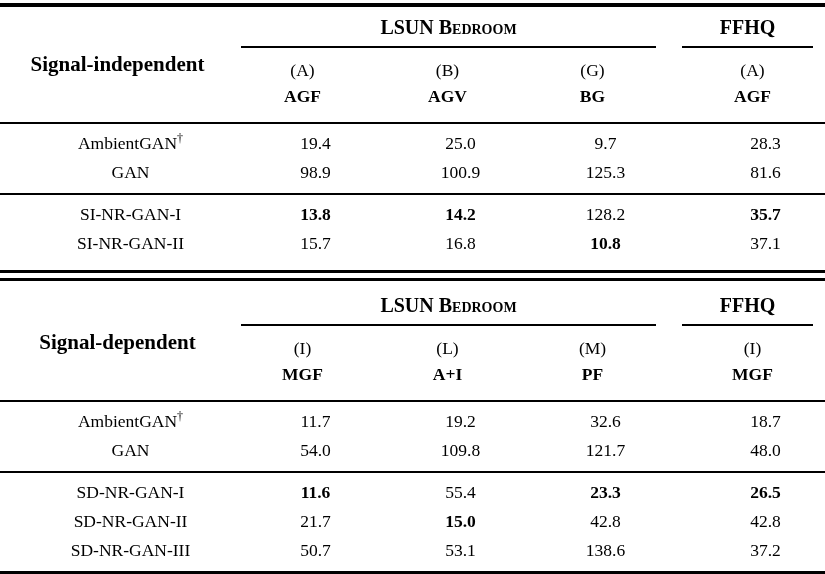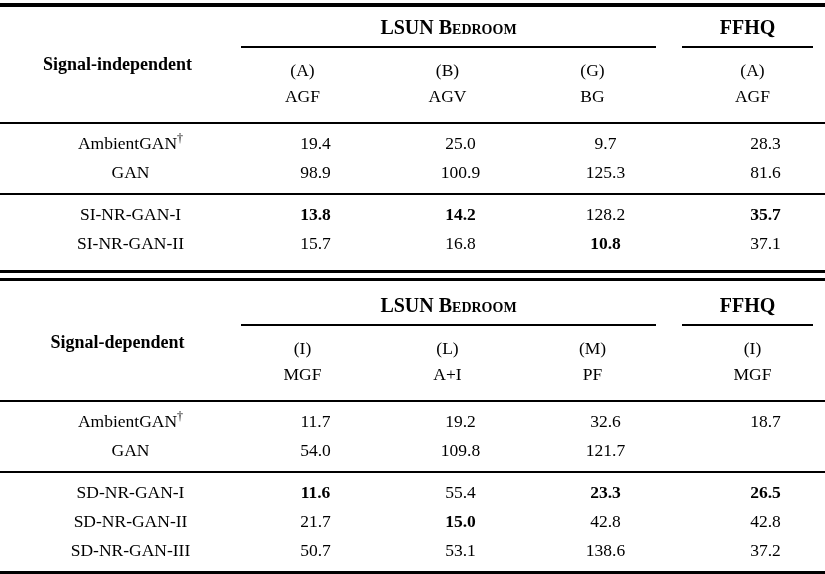--- a/index.html
+++ b/index.html
@@ -37,21 +37,21 @@
     align-items: center;
   }
   .header-grid {
     grid-template-rows: auto auto;
   }
   .section-label {
     grid-column: 1;
     grid-row: 1 / 3;
     text-align: center;
     font-weight: bold;
-    font-size: 18px;
+    font-size: 21px;
   }
   .group-cell {
     text-align: center;
     font-weight: bold;
     font-size: 20px;
     padding-top: 9px;
     padding-bottom: 7px;
     border-bottom: 2px solid #000;
     align-self: end;
   }
@@ -67,21 +67,21 @@
   }
   .smallcaps { font-variant: small-caps; }
   .sub-cell {
     grid-row: 2;
     text-align: center;
     font-size: 17.5px;
     line-height: 26px;
     padding-top: 9px;
     padding-bottom: 13px;
   }
-  .sub-cell .code { font-weight: normal; display: block; }
+  .sub-cell .code { font-weight: bold; display: block; }
   .sub-cell .colid { display: block; }
   .sub-c1 { grid-column: 2; }
   .sub-c2 { grid-column: 3; }
   .sub-c3 { grid-column: 4; }
   .sub-c4 { grid-column: 6; }
   .row-group {
     padding: 5px 0 6px 0;
   }
   .body-row {
     height: 29px;
@@ -208,20 +208,21 @@
       <div class="cell c1">11.7</div>
       <div class="cell c2">19.2</div>
       <div class="cell c3">32.6</div>
       <div class="cell c4">18.7</div>
     </div>
     <div class="grid body-row">
       <div class="cell c-label"><span>GAN</span><sup class="dagger"></sup></div>
       <div class="cell c1">54.0</div>
       <div class="cell c2">109.8</div>
       <div class="cell c3">121.7</div>
+      <div class="cell c4">48.0</div>
     </div>
   </div>
 
   <div class="rule medium"></div>
 
   <div class="row-group">
     <div class="grid body-row">
       <div class="cell c-label"><span>SD-NR-GAN-I</span><sup class="dagger"></sup></div>
       <div class="cell c1 bold">11.6</div>
       <div class="cell c2">55.4</div>

